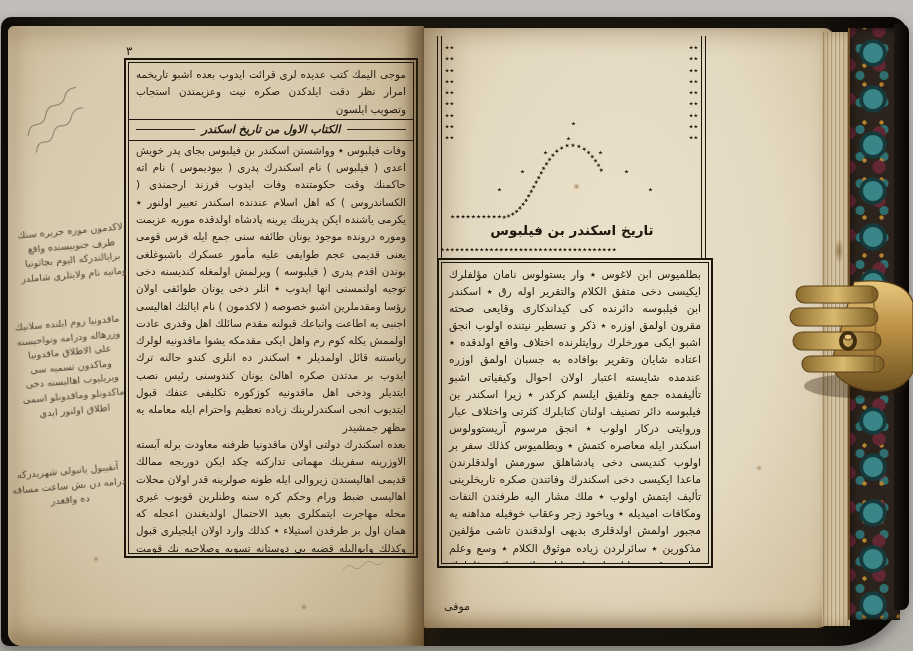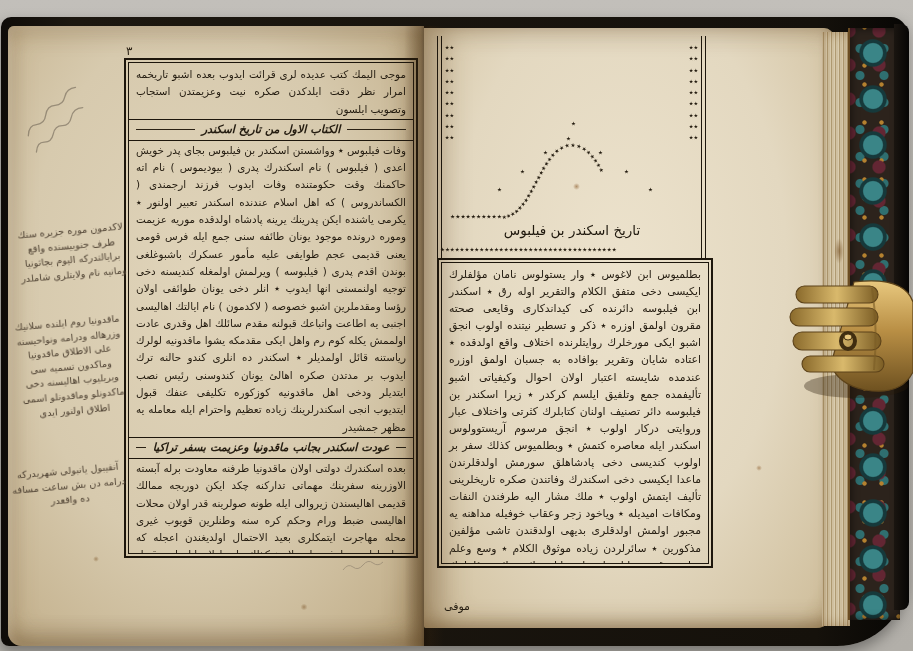--- a/index.html
+++ b/index.html
@@ -55,21 +55,21 @@
   
   .marg{position:absolute;direction:rtl;text-align:center;color:#4e4132;
         font-size:9.7px;line-height:14.6px;transform:rotate(-5deg);filter:blur(.2px);}
   
   .vrule{position:absolute;width:3px;border-left:1.8px solid #1d160c;border-right:1px solid #1d160c;}
   .star-col{position:absolute;width:11px;overflow:hidden;text-align:center;color:#241c10;
         font-size:8.6px;line-height:11.3px;word-break:break-all;}
   .arch{position:absolute;}
   .sc-star{position:absolute;font-size:9px;color:#241c10;}
   .rtitle{position:absolute;direction:rtl;text-align:center;color:#1f180d;
-        font-size:13.5px;font-weight:normal;letter-spacing:.5px;}
+        font-size:13.5px;font-weight:bold;letter-spacing:.5px;}
   .star-row{position:absolute;overflow:hidden;white-space:nowrap;color:#241c10;
         font-size:9px;letter-spacing:1.4px;line-height:12px;}
   .rframe{left:437px;top:258px;width:268px;height:302px;}
   .rpara{font-size:10.8px;line-height:17.1px;}
   .catchword{position:absolute;left:444px;top:600px;font-size:11px;color:#241c10;direction:rtl;}
   
   .pencil{position:absolute;left:14px;top:66px;opacity:.5;}
   .scribble{position:absolute;left:340px;top:558px;opacity:.4;}
   .dot{position:absolute;border-radius:50%;}
   .hand{position:absolute;left:786px;top:264px;}
@@ -92,23 +92,20 @@
 
   <div class="page-num">٣</div>
 
   <div class="frame lframe">
     <div class="frame-inner">
       <p class="para">موجى اليمك كتب عديده لرى قرائت ايدوب بعده اشبو تاريخمه امرار نظر دقت ايلدكدن صكره نيت وعزيمتدن استجاب وتصويب ايلسون</p>
       <div class="sec-head">
         <span>الكتاب الاول من تاريخ اسكندر</span>
       </div>
       <p class="para">وفات فيلبوس ٭ وواشستن اسكندر بن فيلبوس بجاى پدر خويش اعدى ( فيلبوس ) نام اسكندرك پدرى ( بيوديموس ) نام اته حاكمنك وقت حكومتنده وفات ايدوب فرزند ارجمندى ( الكساندروس ) كه اهل اسلام عندنده اسكندر تعبير اولنور ٭ يكرمى ياشنده ايكن پدرينك يرينه پادشاه اولدقده موريه عزيمت وموره درونده موجود يونان طائفه سنى جمع ايله فرس قومى يعنى قديمى عجم طوايفى عليه مأمور عسكرك باشبوغلغى بوندن اقدم پدرى ( فيلبوسه ) ويرلمش اولمغله كنديسنه دخى توجيه اولنمسنى انها ايدوب ٭ انلر دخى يونان طوائفى اولان رؤسا ومقدملرين اشبو خصوصه ( لاكدمون ) نام ايالتك اهاليسى اجنبى يه اطاعت واتباعك قبولنه مقدم سائلك اهل وقدرى عادت اولممش يكله كوم رم واهل ايكى مقدمكه يشوا ماقدونيه لولرك رياستنه قائل اولمديلر ٭ اسكندر ده انلرى كندو حالنه ترك ايدوب بر مدتدن صكره اهالئ يونان كندوسنى رئيس نصب ايتديلر ودخى اهل ماقدونيه كوزكوره تكليفى عنفك قبول ايتديوب انجى اسكندرلرينك زياده تعظيم واحترام ايله معامله يه مظهر جمشيدر</p>
-      <div class="sec-head">
-        <span>عودت اسكندر بجانب ماقدونيا وعزيمت بسفر تراكيا</span>
-      </div>
       <p class="para">بعده اسكندرك دولتى اولان ماقدونيا طرفنه معاودت برله آبسته الاوزرينه سفرينك مهماتى تداركنه چكد ايكن دوربجه ممالك قديمى اهاليسندن زيروالى ايله طونه صولرينه قدر اولان محلات اهاليسى ضبط ورام وحكم كره سنه وطنلرين قويوب غيرى محله مهاجرت ايتمكلرى بعيد الاحتمال اولديغندن اعجله كه همان اول بر طرفدن استيلاء ٭ كذلك وارد اولان ايلجيلرى قبول وكذلك وايواليله قضيه يى دوستانه تسويه وصلاحيه نك قومت ومولت ايله ( آنفيبول ) نام شهردن حركت وقره دكز ساحلنه قرب اولوب مستقل وسربست اولان تراكيا نام روم ايلى قطعه سنه دخوله مسارعت ايدوب</p>
     </div>
   </div>
 
   <div class="marg" style="left:16px;top:224px;width:112px">لاكدمون موره جزيره سنك طرف جنوبيسنده واقع برايالتدركه اليوم بجاثونيا ومانيه نام ولايتلرى شاملدر</div>
   <div class="marg" style="left:13px;top:316px;width:116px">ماقدونيا روم ايلنده سلانيك وزرهاله ودرامه ونواحيسنه على الاطلاق ماقدونيا وماكدون تسميه سى ويريليوب اهاليسنه دخى ماكدونلو وماقدونلو اسمى اطلاق اولنور ايدى</div>
   <div class="marg" style="left:10px;top:464px;width:118px">آنفيبول يانبولى شهريدركه درامه دن بش ساعت مسافه ده واقعدر</div>
 
   <svg class="scribble" width="46" height="20" viewBox="0 0 46 20">
     <path d="M3,12 q5,-7 10,-3 q5,4 10,-2 q5,-6 10,-2 q5,4 10,-1" stroke="#6b6055" stroke-width="1" fill="none"></path>

